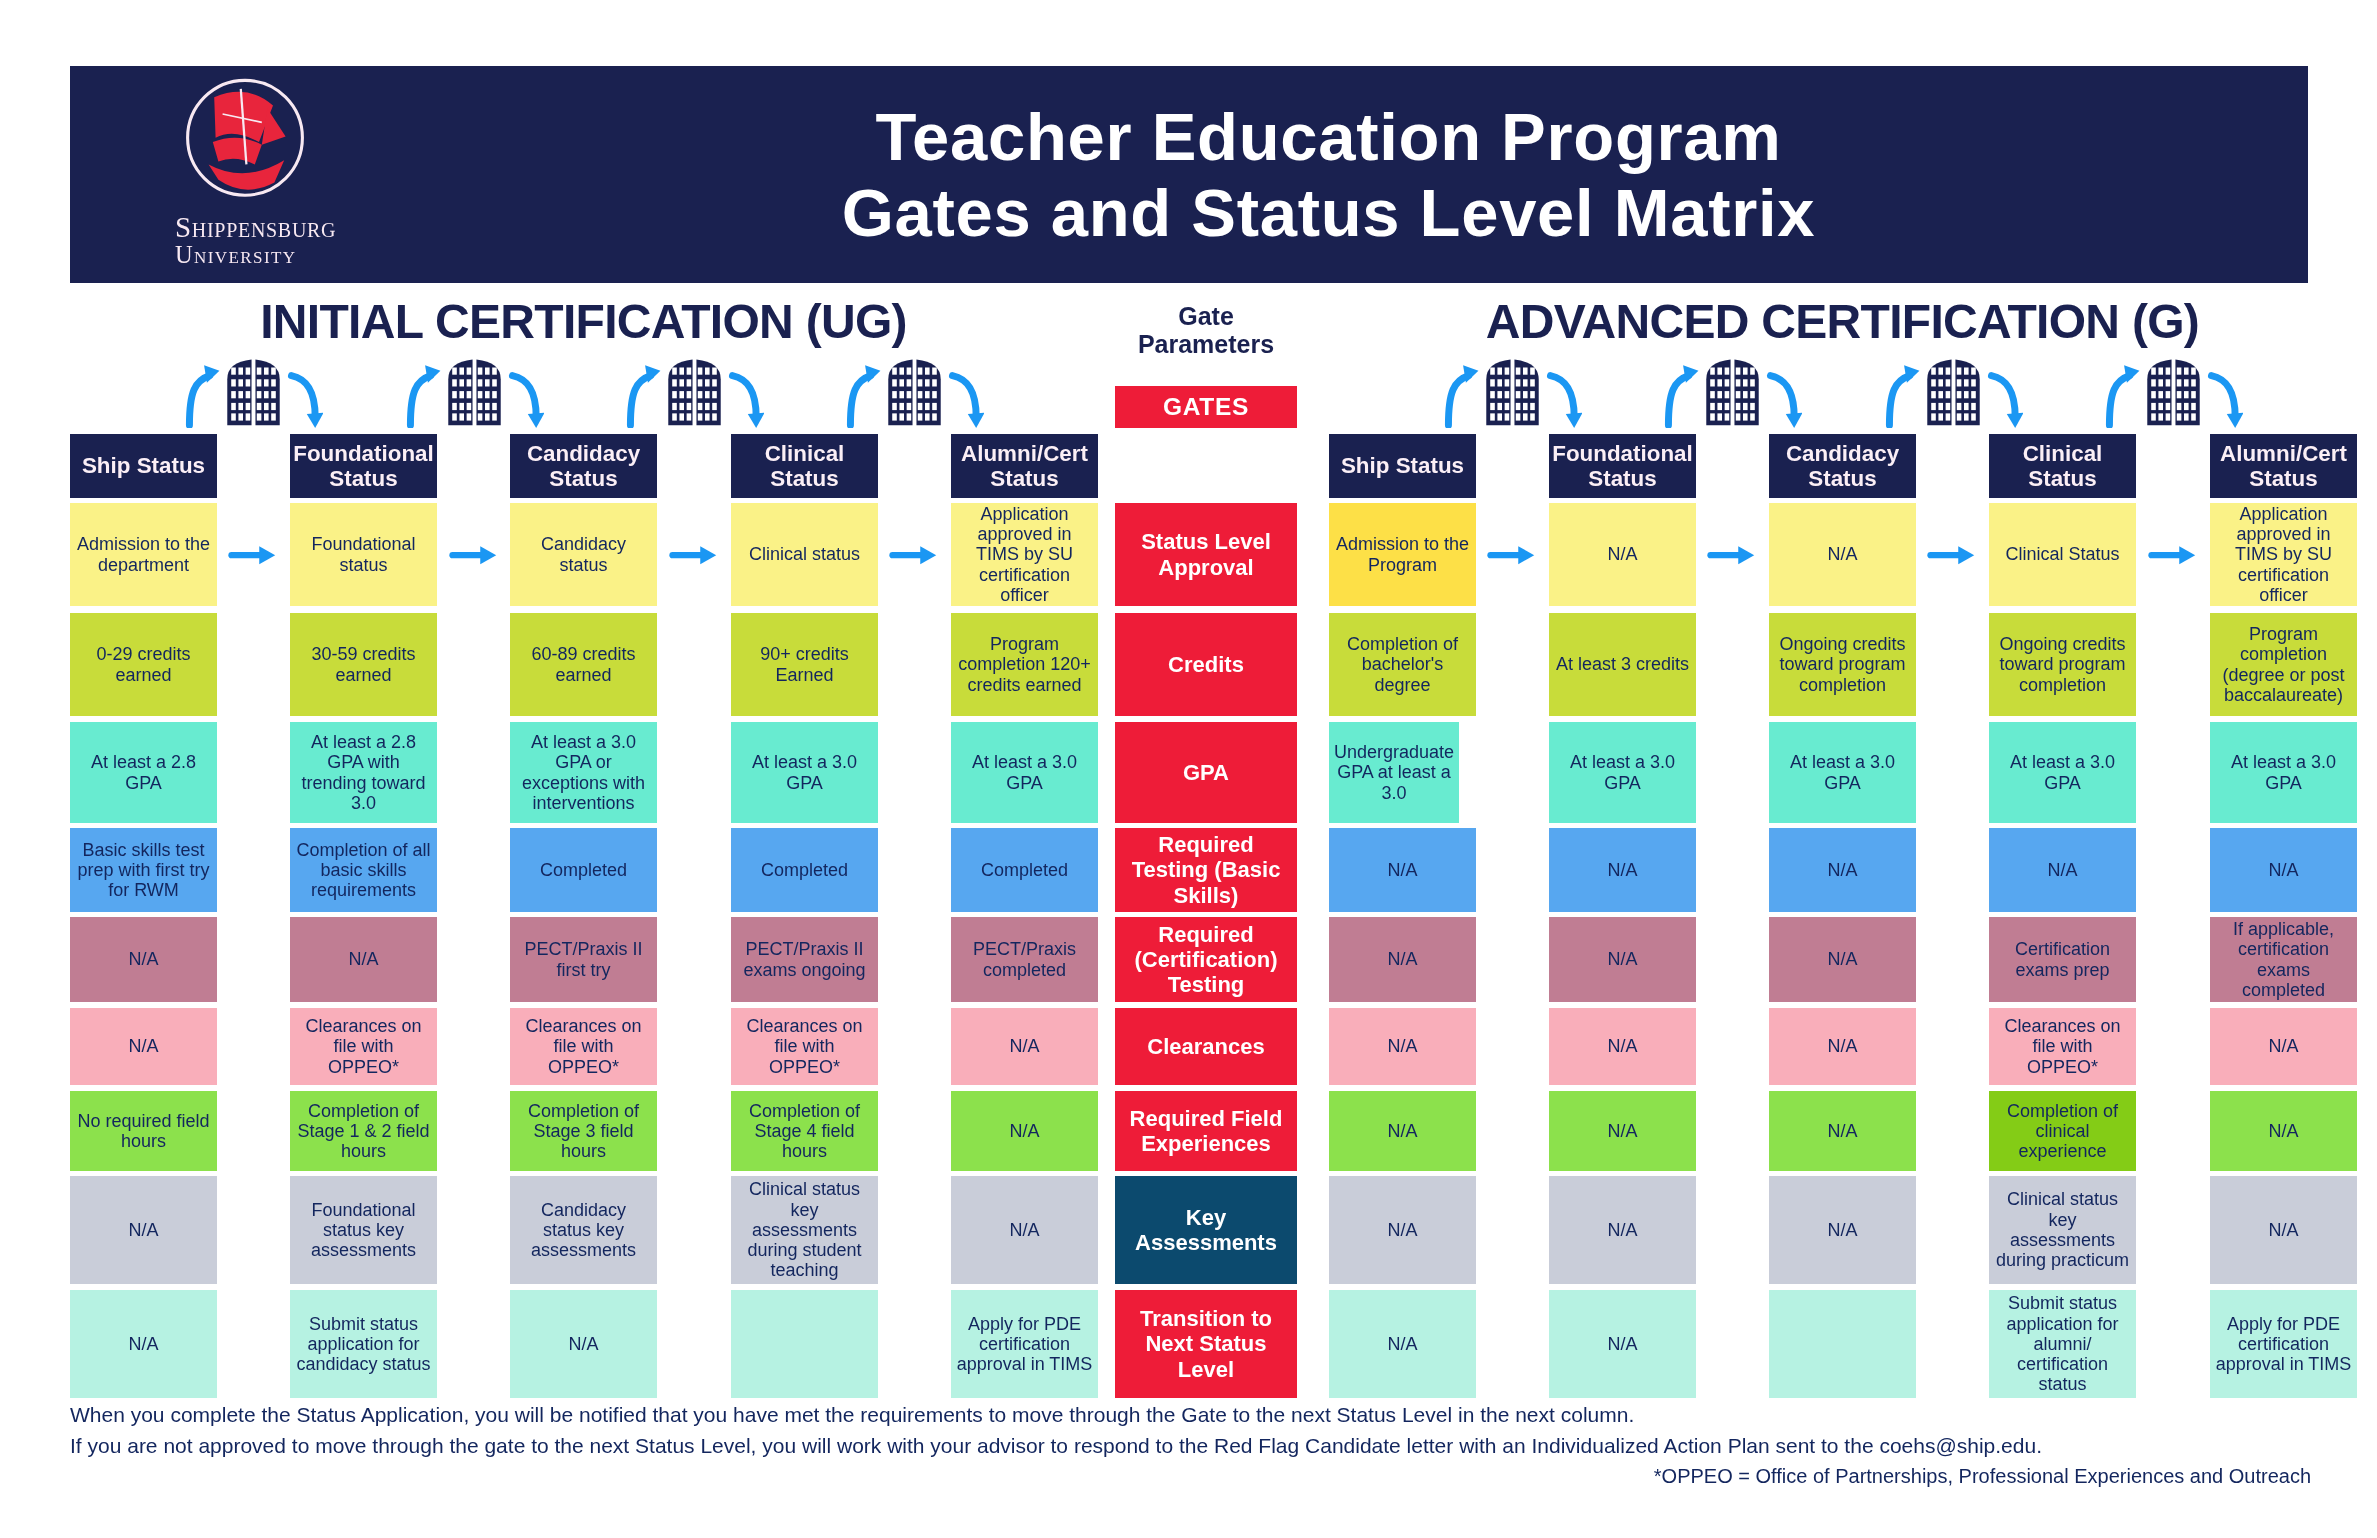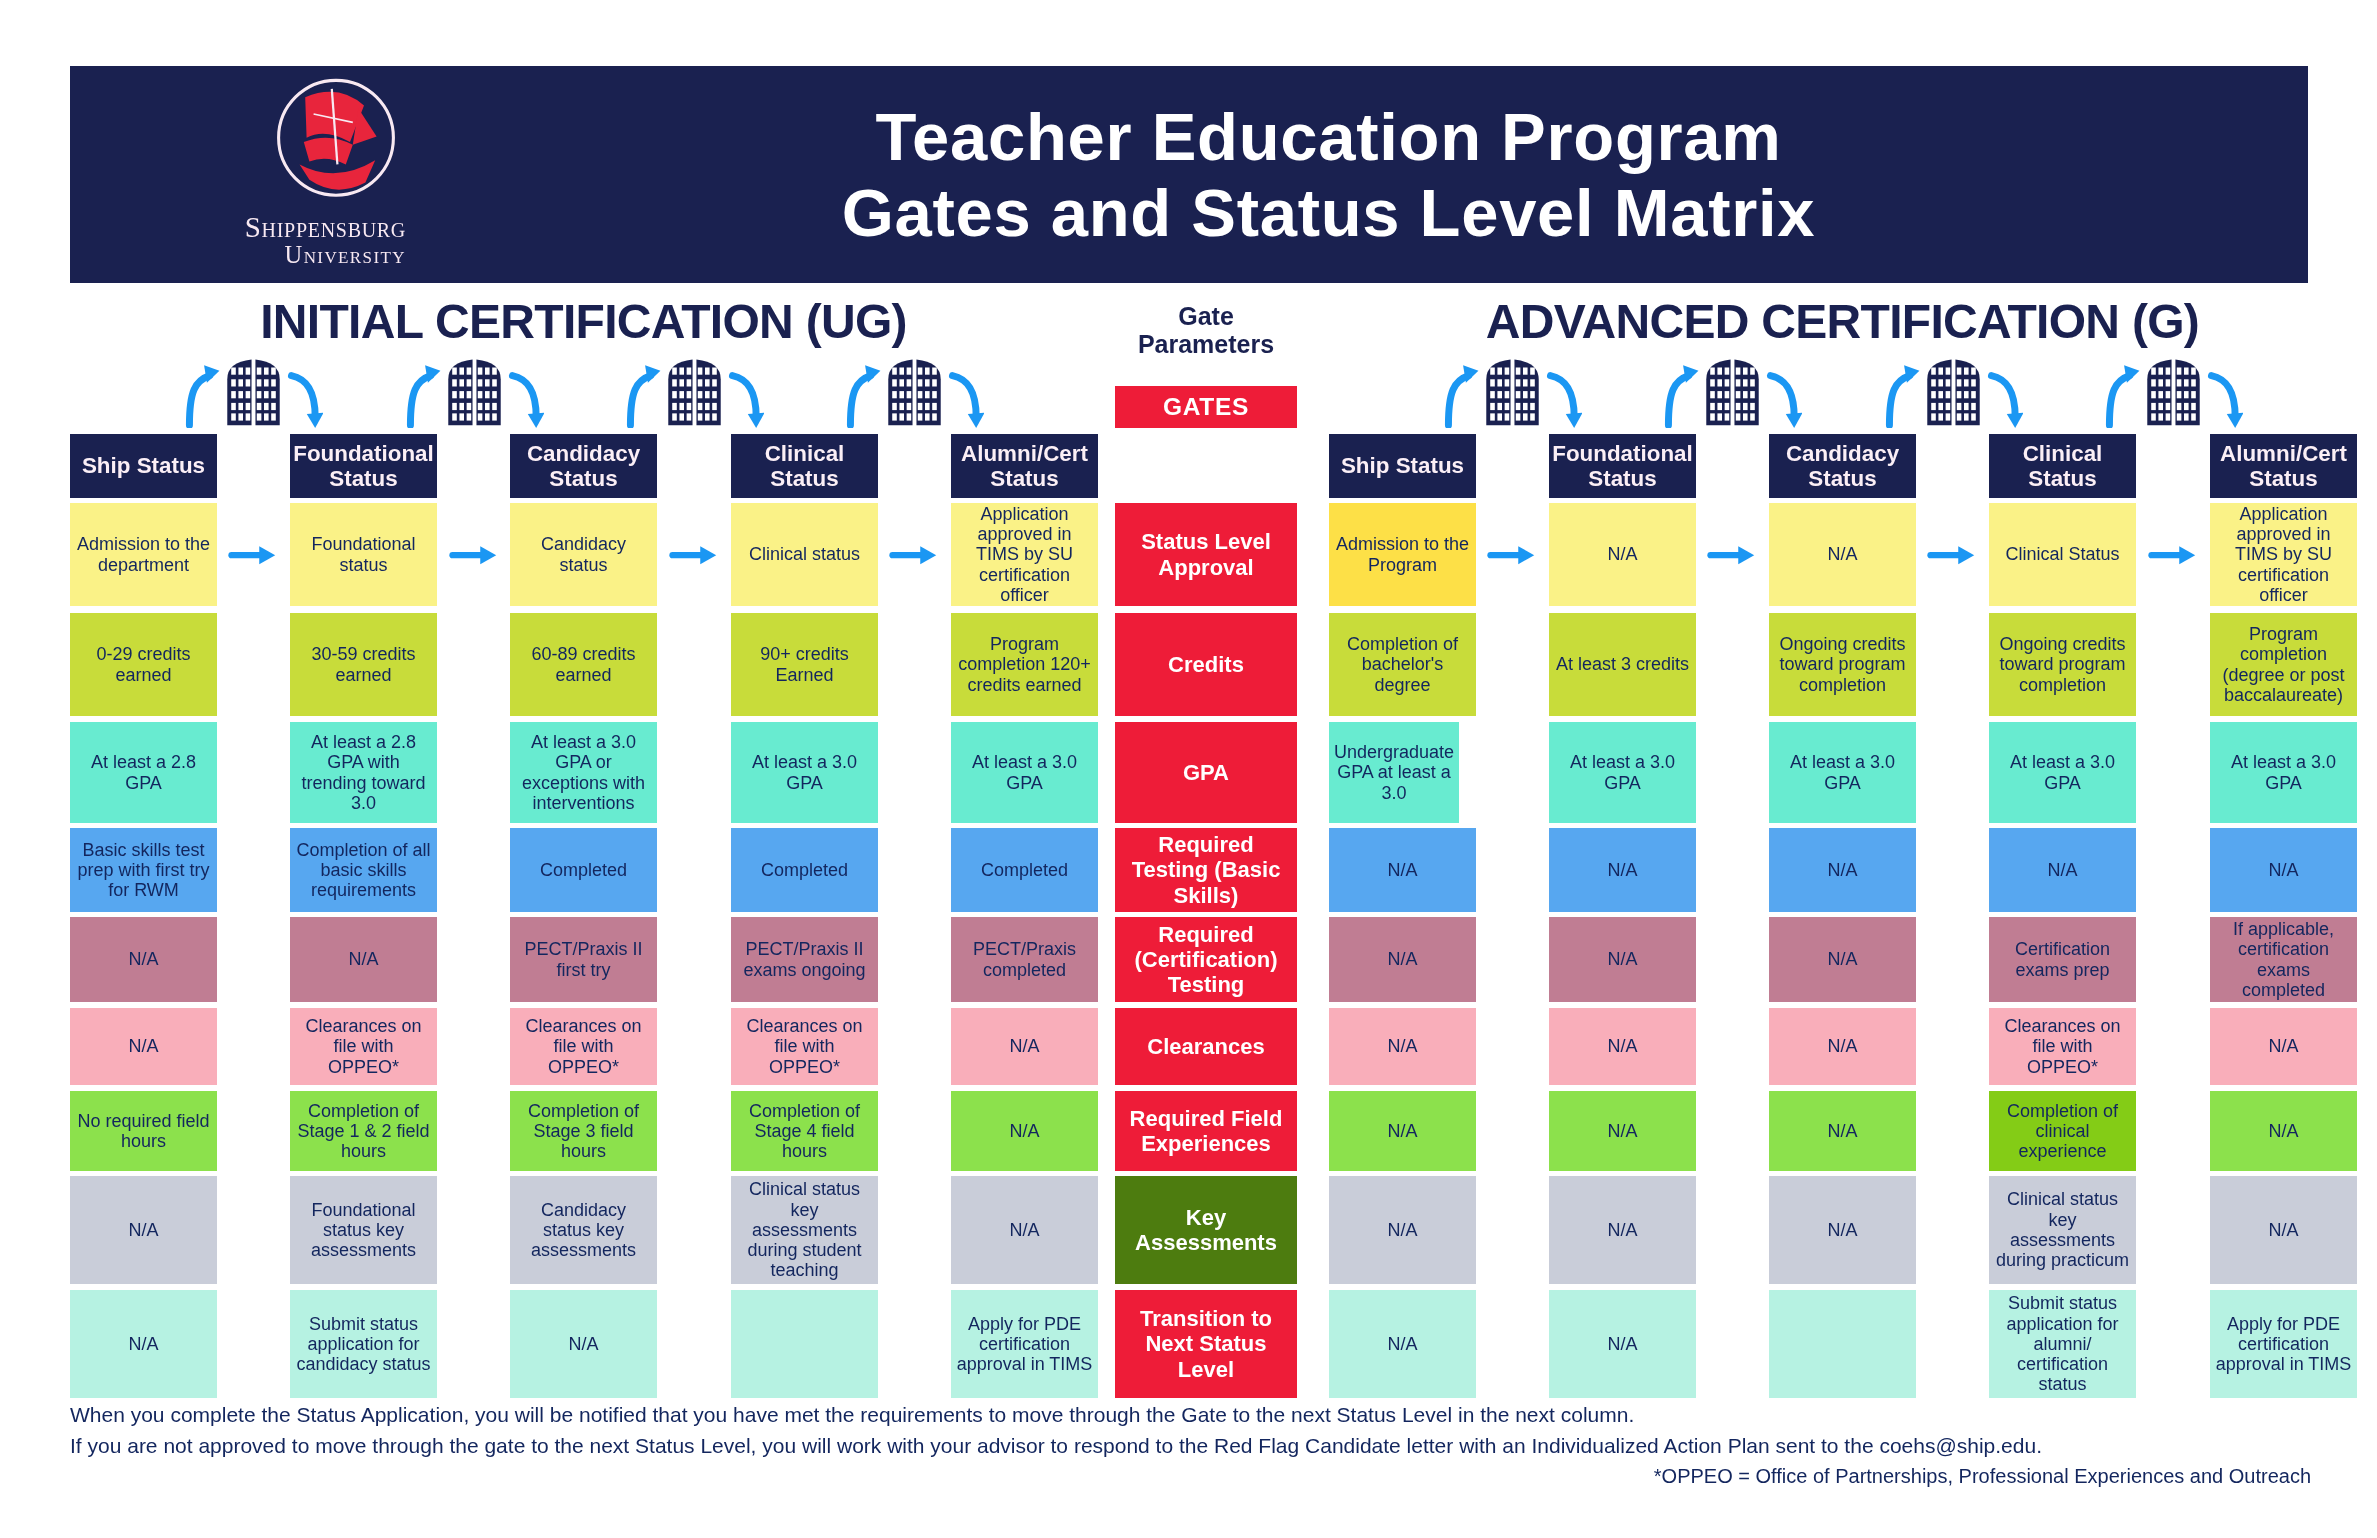--- a/index.html
+++ b/index.html
@@ -7,21 +7,21 @@
     position:relative; width:2377px; height:1538px; background:#ffffff;
     font-family:"Liberation Sans", sans-serif; overflow:hidden;
   }
   
   .band{
     position:absolute; left:70px; top:66px; width:2238px; height:217px;
     background:#1A2150; display:flex; align-items:center;
   }
   .logo{
     position:absolute; left:105px; top:5.6px; width:231px; height:207px;
-    display:flex; flex-direction:column; align-items:flex-end; justify-content:flex-start;
+    display:flex; flex-direction:column; align-items:flex-start; justify-content:flex-start;
   }
   .logo svg{display:block;}
   .logo-text{color:#F8E9F2; text-align:center; font-family:"Liberation Serif", serif; line-height:1.0; margin-top:1.4px;}
   .logo-line1{font-size:29px; font-variant:small-caps; letter-spacing:0.7px;}
   .logo-line2{font-size:24.5px; font-variant:small-caps; letter-spacing:1.4px;}
   .titles{
     position:absolute; left:489px; right:210px; top:0; height:100%;
     display:flex; flex-direction:column; align-items:center; justify-content:center;
   }
   .title-line{
@@ -197,21 +197,21 @@
       <div class="cell" style="left: 2210px; top: 1176px; width: 147px; height: 108px; background: rgb(201, 205, 217);">N/A</div>
       <div class="cell" style="left: 2210px; top: 1290px; width: 147px; height: 108px; background: rgb(182, 242, 226);">Apply for PDE certification approval in TIMS</div>
       <div class="param gates-box" style="left: 1115px; top: 386px; width: 182px; height: 42px; background: rgb(238, 28, 56);">GATES</div>
       <div class="param" style="left: 1115px; top: 503px; width: 182px; height: 103px; background: rgb(238, 28, 56);">Status Level Approval</div>
       <div class="param" style="left: 1115px; top: 613px; width: 182px; height: 103px; background: rgb(238, 28, 56);">Credits</div>
       <div class="param" style="left: 1115px; top: 722px; width: 182px; height: 101px; background: rgb(238, 28, 56);">GPA</div>
       <div class="param" style="left: 1115px; top: 828px; width: 182px; height: 84px; background: rgb(238, 28, 56);">Required Testing (Basic Skills)</div>
       <div class="param" style="left: 1115px; top: 917px; width: 182px; height: 85px; background: rgb(238, 28, 56);">Required (Certification) Testing</div>
       <div class="param" style="left: 1115px; top: 1008px; width: 182px; height: 77px; background: rgb(238, 28, 56);">Clearances</div>
       <div class="param" style="left: 1115px; top: 1091px; width: 182px; height: 80px; background: rgb(238, 28, 56);">Required Field Experiences</div>
-      <div class="param" style="left: 1115px; top: 1176px; width: 182px; height: 108px; background: #4d7c0f;">Key Assessments</div>
+      <div class="param" style="left: 1115px; top: 1176px; width: 182px; height: 108px; background: #0c4a6e;">Key Assessments</div>
       <div class="param" style="left: 1115px; top: 1290px; width: 182px; height: 108px; background: rgb(238, 28, 56);">Transition to Next Status Level</div>
       <div class="gate-unit" style="left: 181px; top: 345px; width: 144px; height: 83px;">
         <svg width="38" height="67" viewBox="0 0 54 96">
     <path d="M9 92 C9 44 17 28 38 21" fill="none" stroke="#1B97F3" stroke-width="10" stroke-linecap="round"></path>
     <polygon points="52,14 30,6 34,31" fill="#1B97F3"></polygon>
   </svg>
         <svg width="59" height="83" viewBox="0 0 90 126">
     <path d="M5 122 V52 Q5 26 42 22 L42 122 Z" fill="#1A2150"></path>
     <path d="M85 122 V52 Q85 26 48 22 L48 122 Z" fill="#1A2150"></path>
     <g fill="#ffffff">

